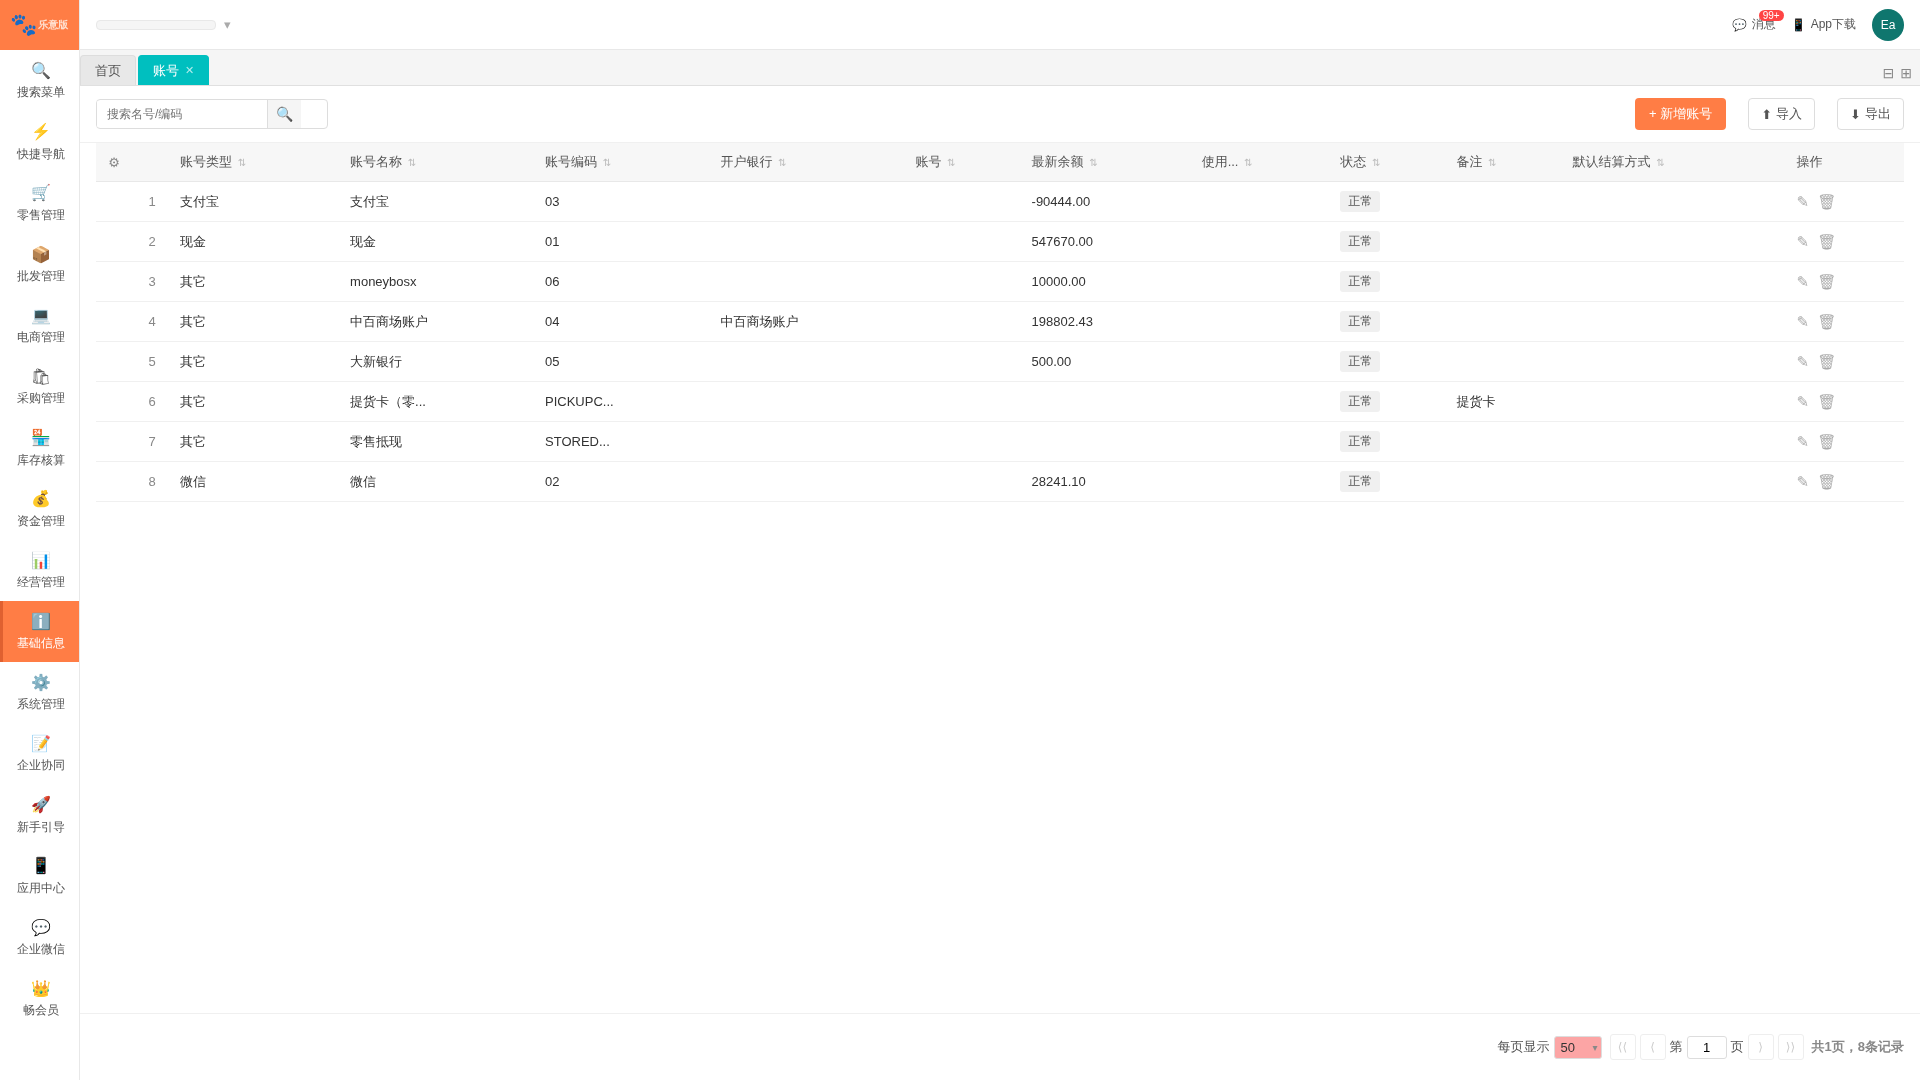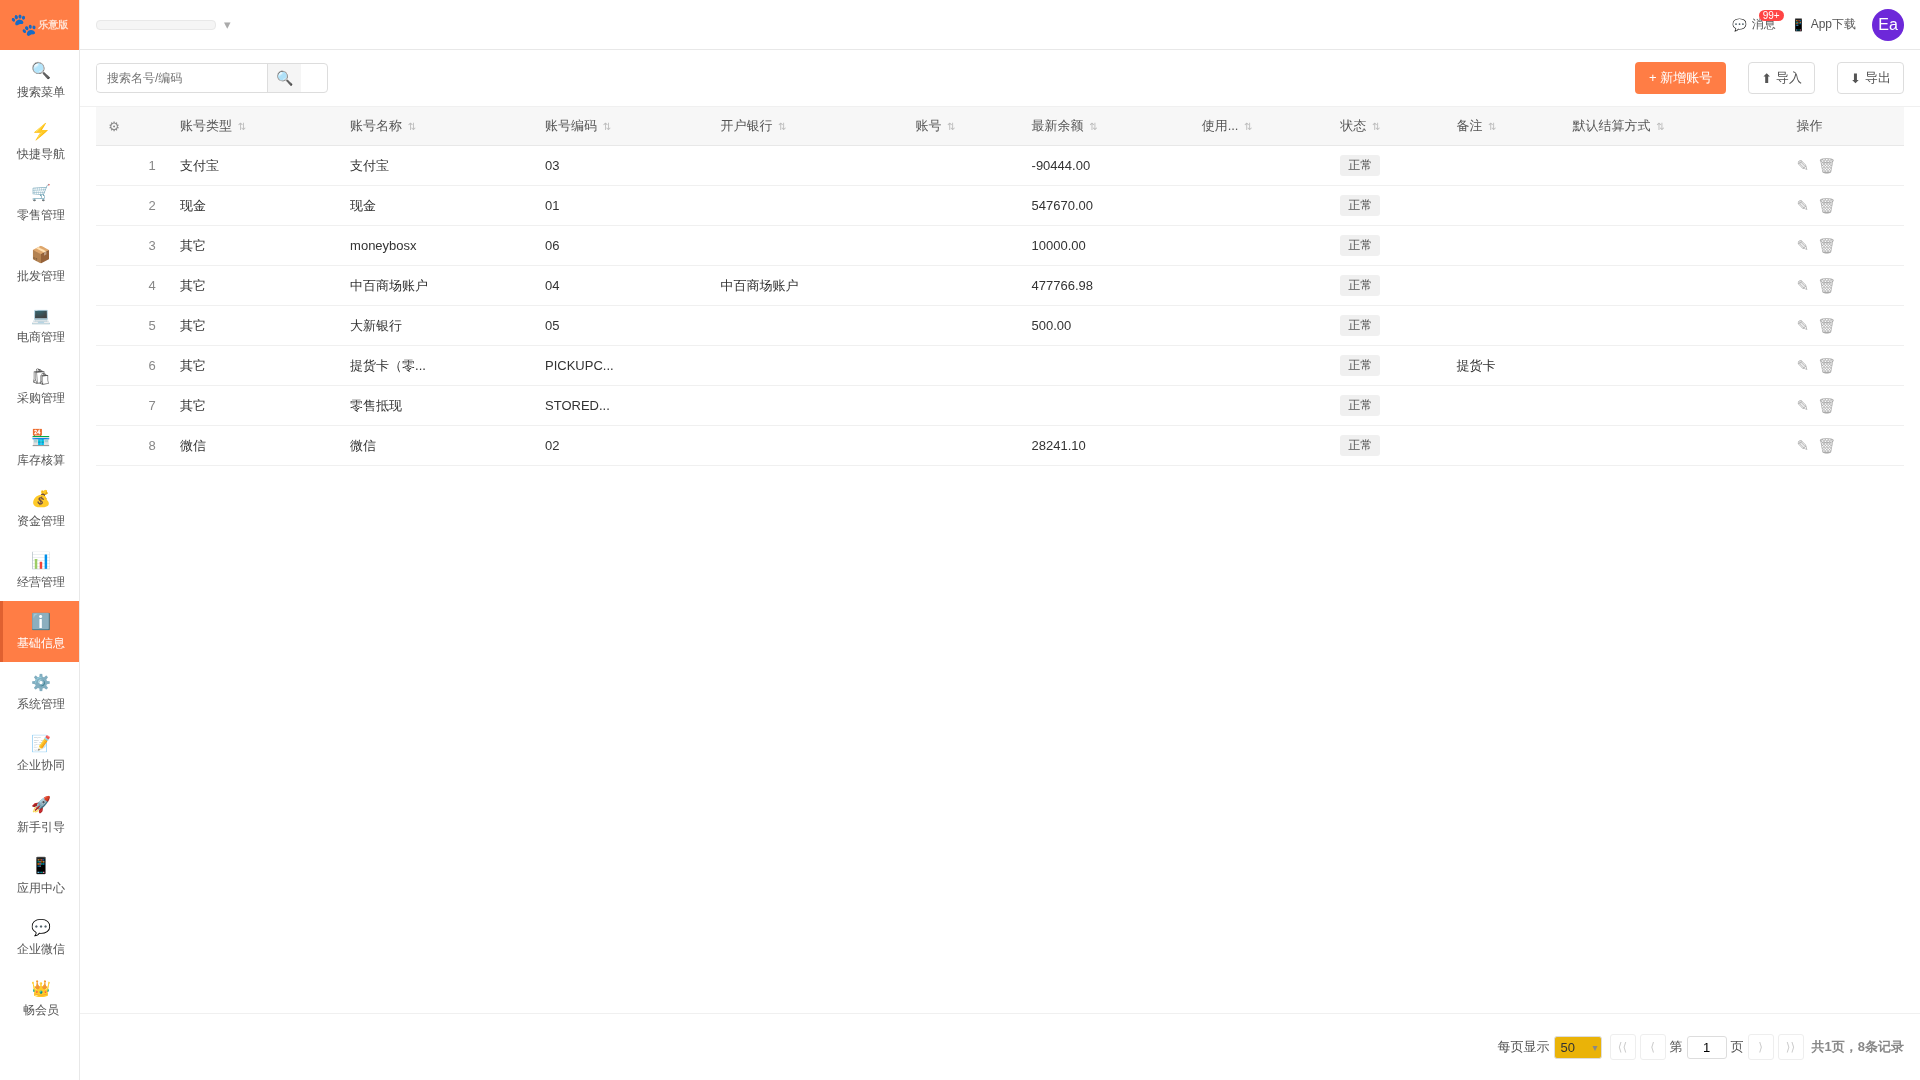--- a/index.html
+++ b/index.html
@@ -114,26 +114,26 @@
       align-items: center;
       gap: 4px;
       font-size: 12px;
       color: #555;
       cursor: pointer;
     }
     .avatar {
       width: 32px;
       height: 32px;
       border-radius: 50%;
-      background: #6d28d9;
+      background: #0f766e;
       display: flex;
       align-items: center;
       justify-content: center;
       color: #fff;
-      font-size: 16px;
+      font-size: 12px;
     }
 
     
     .tab-bar {
       height: 36px;
       background: #f5f5f5;
       display: flex;
       align-items: flex-end;
       padding: 0 0 0 0;
       border-bottom: 1px solid #e0e0e0;
@@ -325,21 +325,21 @@
       font-size: 13px;
       color: #555;
     }
     .page-size-select {
       border: 1px solid #ddd;
       border-radius: 3px;
       padding: 3px 6px;
       font-size: 13px;
       color: #333;
       appearance: none;
-      background: #eab308;
+      background: #fca5a5;
       cursor: pointer;
       padding-right: 18px;
     }
     .page-size-wrap-inner {
       position: relative;
       display: inline-block;
     }
     .page-size-wrap-inner::after {
       content: '▾';
       position: absolute;
@@ -478,20 +478,33 @@
       <div class="app-btn">
         <span>📱</span>
         <span>App下载</span>
       </div>
       <div class="avatar">
         Ea
       </div>
     </div>
   </div>
 
+  <div class="tab-bar">
+    <div class="tab-item">
+      <span>首页</span>
+    </div>
+    <div class="tab-item active">
+      <span>账号</span>
+      <span class="close-tab">✕</span>
+    </div>
+    <div class="tab-bar-actions">
+      <span title="最小化">⊟</span>
+      <span title="最大化">⊞</span>
+    </div>
+  </div>
 
   <div class="content-area">
 
     <div class="content-toolbar">
       <div class="search-input-wrap">
         <input type="text" placeholder="搜索名号/编码" style="">
         <div class="search-btn">🔍</div>
       </div>
       <div class="toolbar-right">
         <button class="btn-primary">+ 新增账号</button>
@@ -621,21 +634,21 @@
     </td>
   </tr>
             <tr>
     <td class="col-config"></td>
     <td class="col-num">4</td>
     <td>其它</td>
     <td>中百商场账户</td>
     <td>04</td>
     <td>中百商场账户</td>
     <td></td>
-    <td>477766.98</td>
+    <td>198802.43</td>
     <td></td>
     <td><span class="status-badge status-normal">正常</span></td>
     <td></td>
     <td></td>
     <td>
       <div class="action-icons">
         <span class="action-icon" title="编辑">✎</span>
         <span class="action-icon" title="删除">🗑</span>
       </div>
     </td>

